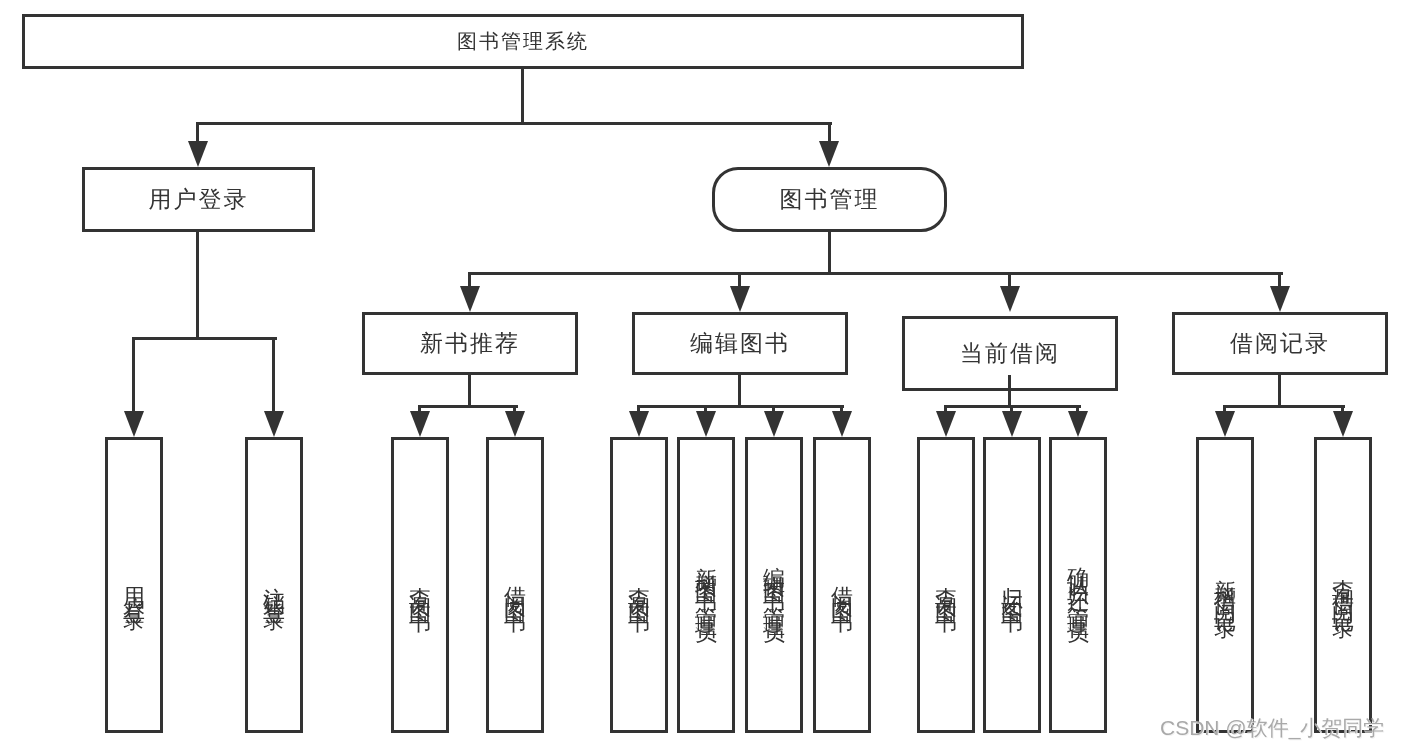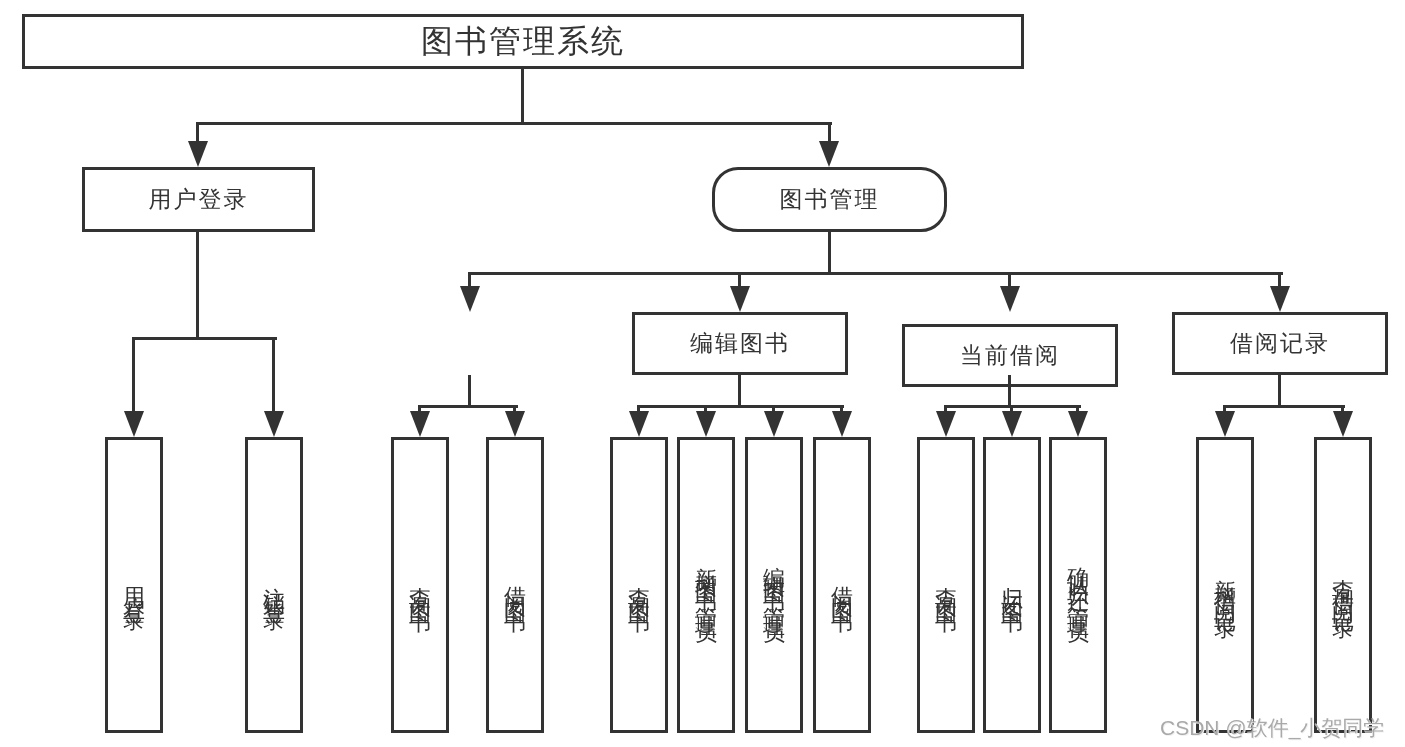--- a/index.html
+++ b/index.html
@@ -15,21 +15,21 @@
     position: absolute;
     box-sizing: border-box;
     border: 3px solid #333333;
     background: #ffffff;
     display: flex;
     align-items: center;
     justify-content: center;
     color: #333333;
   }
   .hnode { font-size: 23px; letter-spacing: 2px; white-space: nowrap; }
-  .root-node { font-size: 32px; }
+  .root-node { font-size: 20px; }
   .vnode .vtext {
     writing-mode: vertical-rl;
     text-orientation: mixed;
     font-size: 22px;
     letter-spacing: 8px;
     line-height: 1;
   }
   .line { position: absolute; background: #333333; }
   .arrow {
     position: absolute;
@@ -52,22 +52,23 @@
 </head>
 <body>
 
 <div class="canvas">
 
   <div class="node hnode root-node" style="left:22px; top:14px; width:1002px; height:55px;">图书管理系统</div>
 
   <div class="node hnode" style="left:82px; top:167px; width:233px; height:65px;">用户登录</div>
   <div class="node hnode" style="left:712px; top:167px; width:235px; height:65px;border-radius:26px;">图书管理</div>
 
+  <div class="node hnode" style="left:362px; top:312px; width:216px; height:63px;">新书推荐</div>
   <div class="node hnode" style="left:632px; top:312px; width:216px; height:63px;">编辑图书</div>
-  <div class="node hnode" style="left:902px; top:324px; width:216px; height:63px;">当前借阅</div>
+  <div class="node hnode" style="left:902px; top:316px; width:216px; height:75px;">当前借阅</div>
   <div class="node hnode" style="left:1172px; top:312px; width:216px; height:63px;">借阅记录</div>
 
   <div class="node vnode" style="left:105px; top:437px; width:58px; height:296px;">
     <span class="vtext">用户登录</span>
   </div>
   <div class="node vnode" style="left:245px; top:437px; width:58px; height:296px;">
     <span class="vtext">注销登录</span>
   </div>
 
   <div class="node vnode" style="left:391px; top:437px; width:58px; height:296px;">

